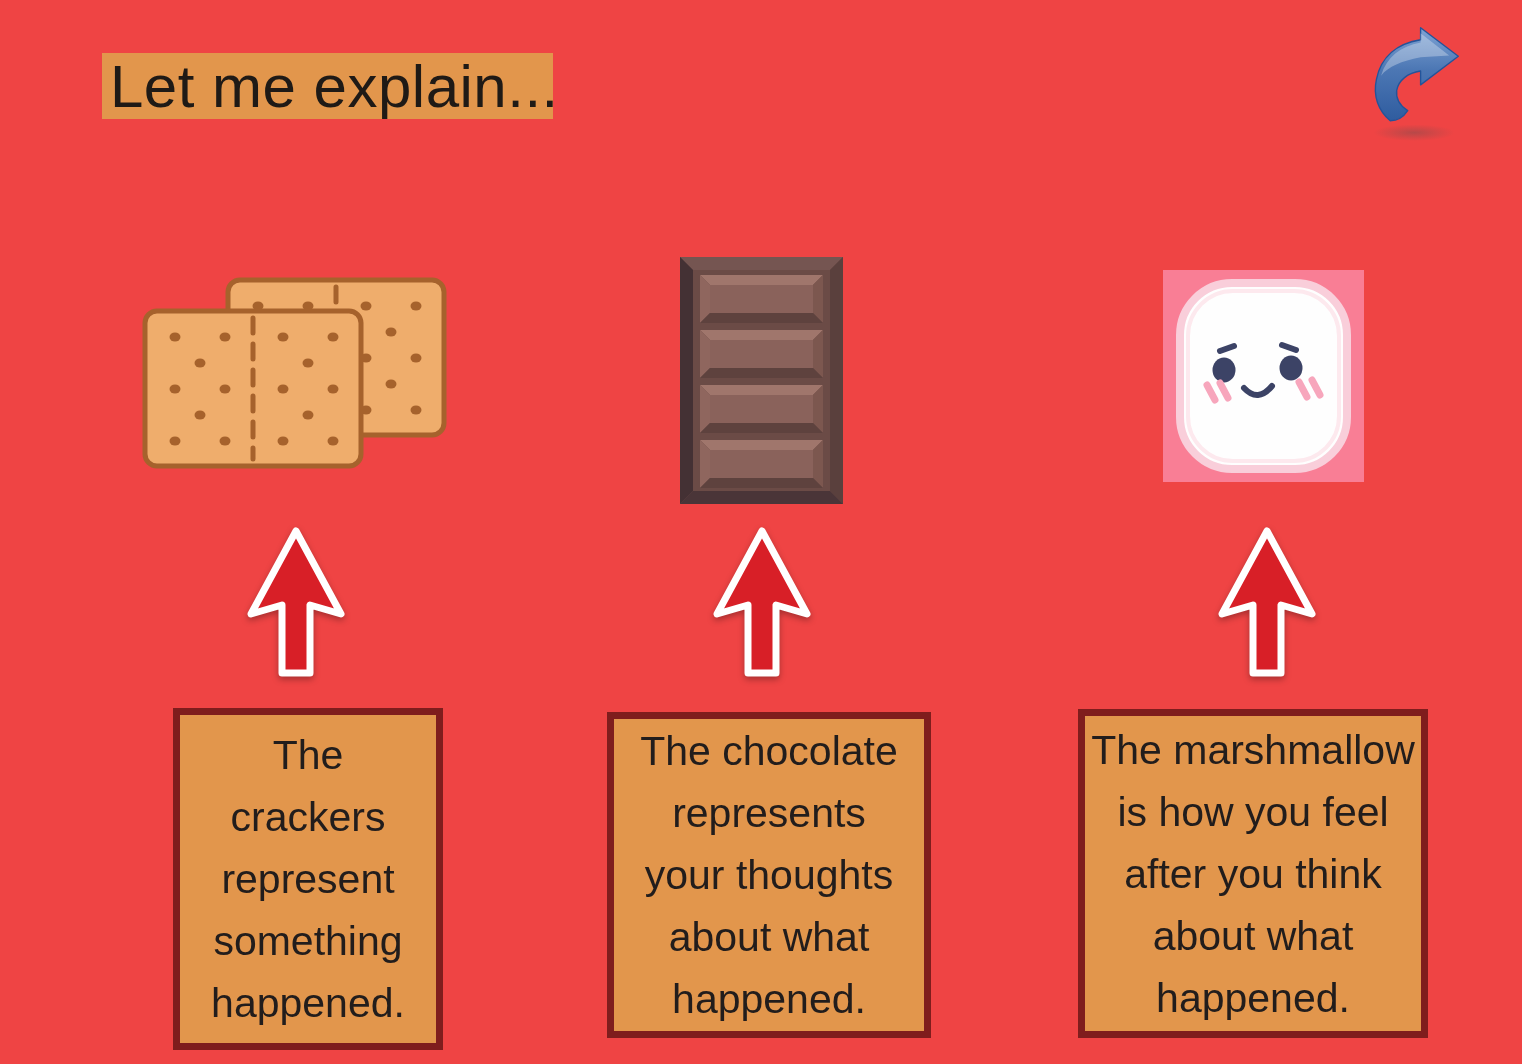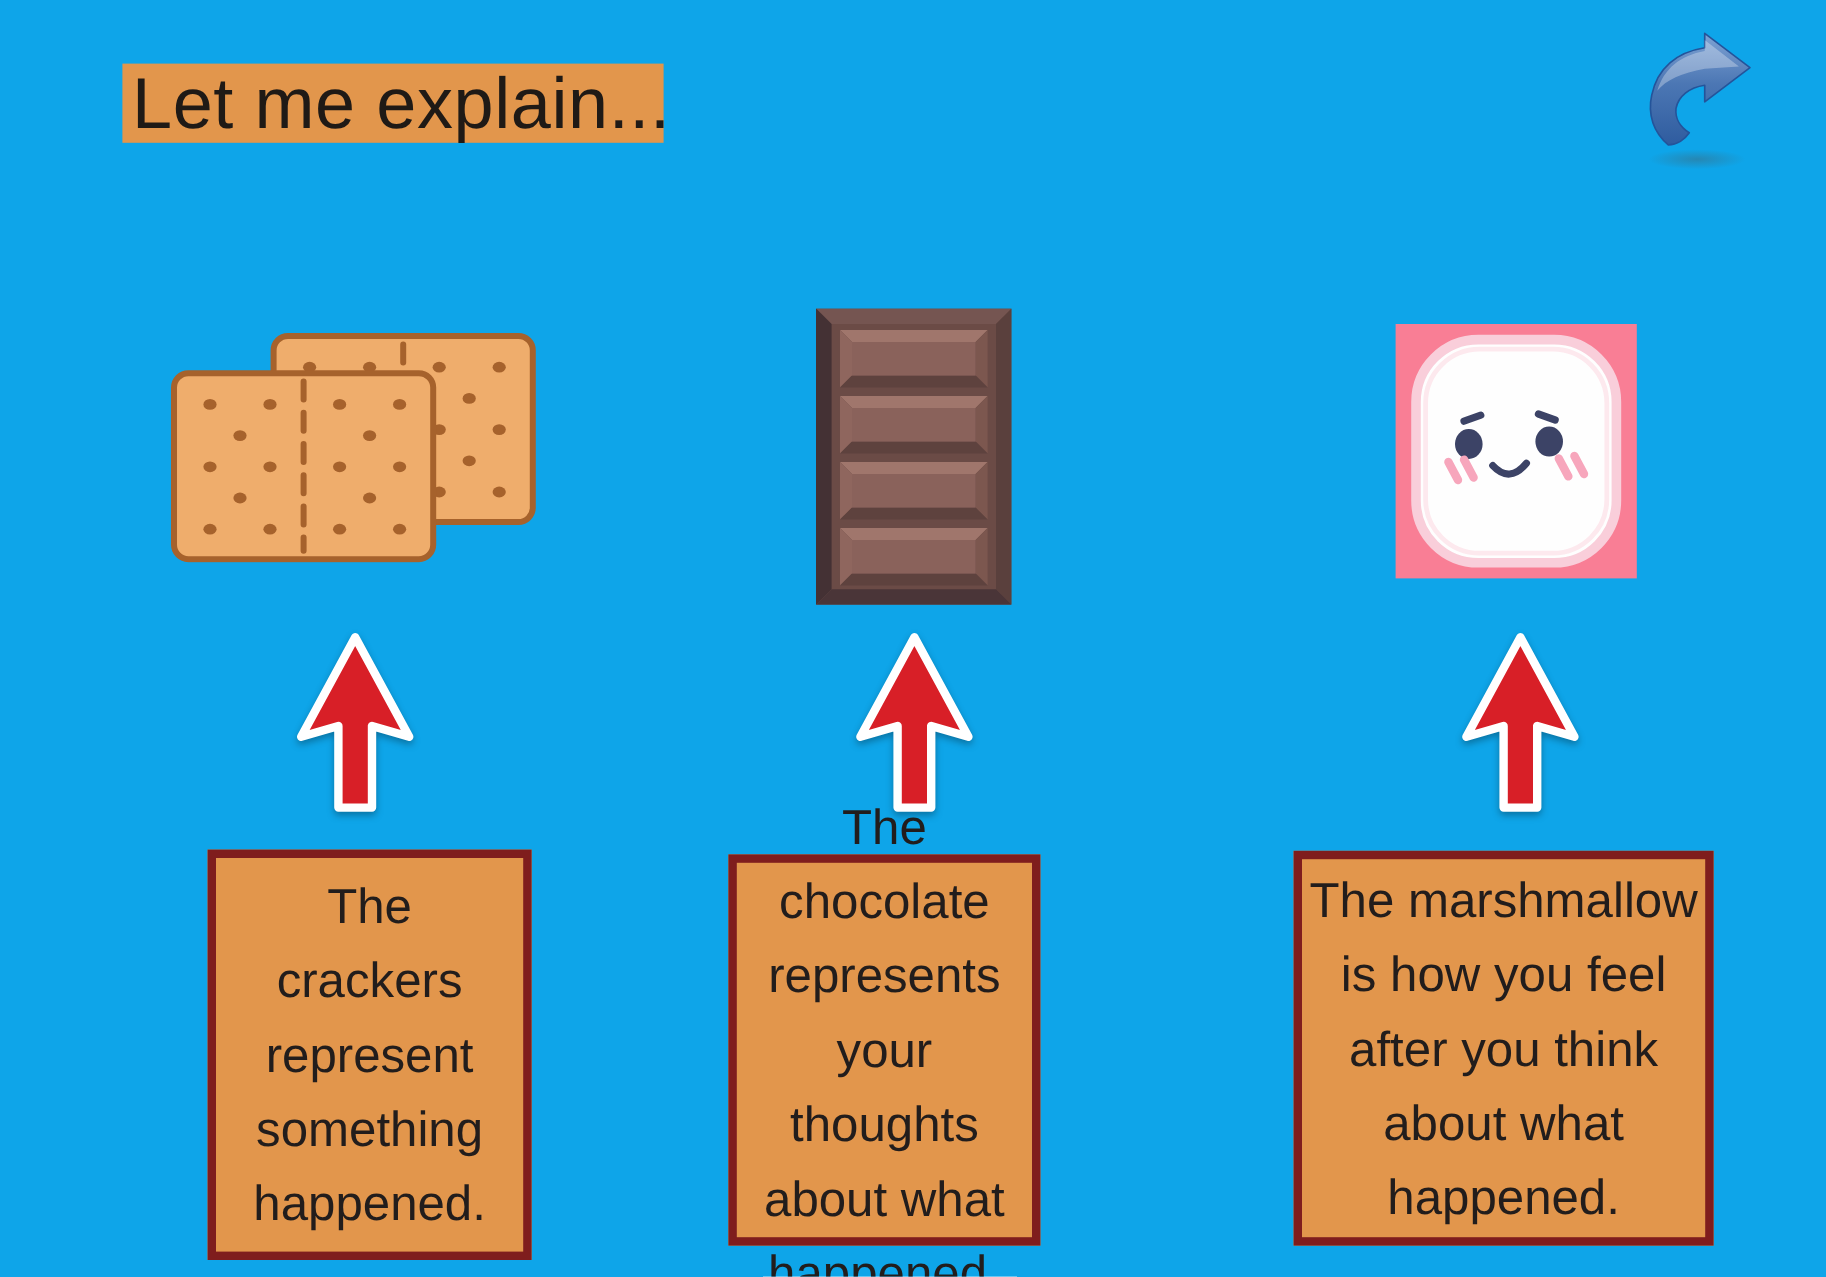--- a/index.html
+++ b/index.html
@@ -1,20 +1,20 @@
 <!DOCTYPE html>
 <html><head>
 <meta charset="utf-8">
 <style>
   html,body{margin:0;padding:0;background:#ffffff;}
   .slide{
     position:relative;
     width:1522px;
     height:1064px;
-    background:#0ea5e9;
+    background:#ef4444;
     overflow:hidden;
     font-family:"Liberation Sans", sans-serif;
   }
   
   .title-highlight{
     position:absolute;
     left:102px; top:53px;
     width:451px; height:66px;
     background:#E2964C;
     display:flex;
@@ -61,21 +61,21 @@
   }
   .caption-box .caption-text{
     font-size:41px;
     line-height:62px;
     color:#221D1C;
     text-align:center;
     white-space:pre-line;
     width:100%;
   }
   .caption-box.b1{ left:173px; top:708px; width:270px; height:342px; }
-  .caption-box.b2{ left:607px; top:712px; width:260px; height:326px; }
+  .caption-box.b2{ left:607px; top:712px; width:324px; height:326px; }
   .caption-box.b3{ left:1078px; top:709px; width:350px; height:329px; }
 </style>
 </head>
 <body>
 
 <div class="slide">
 
   <div class="title-highlight">
     <span class="title-text">Let me explain...</span>
   </div>

